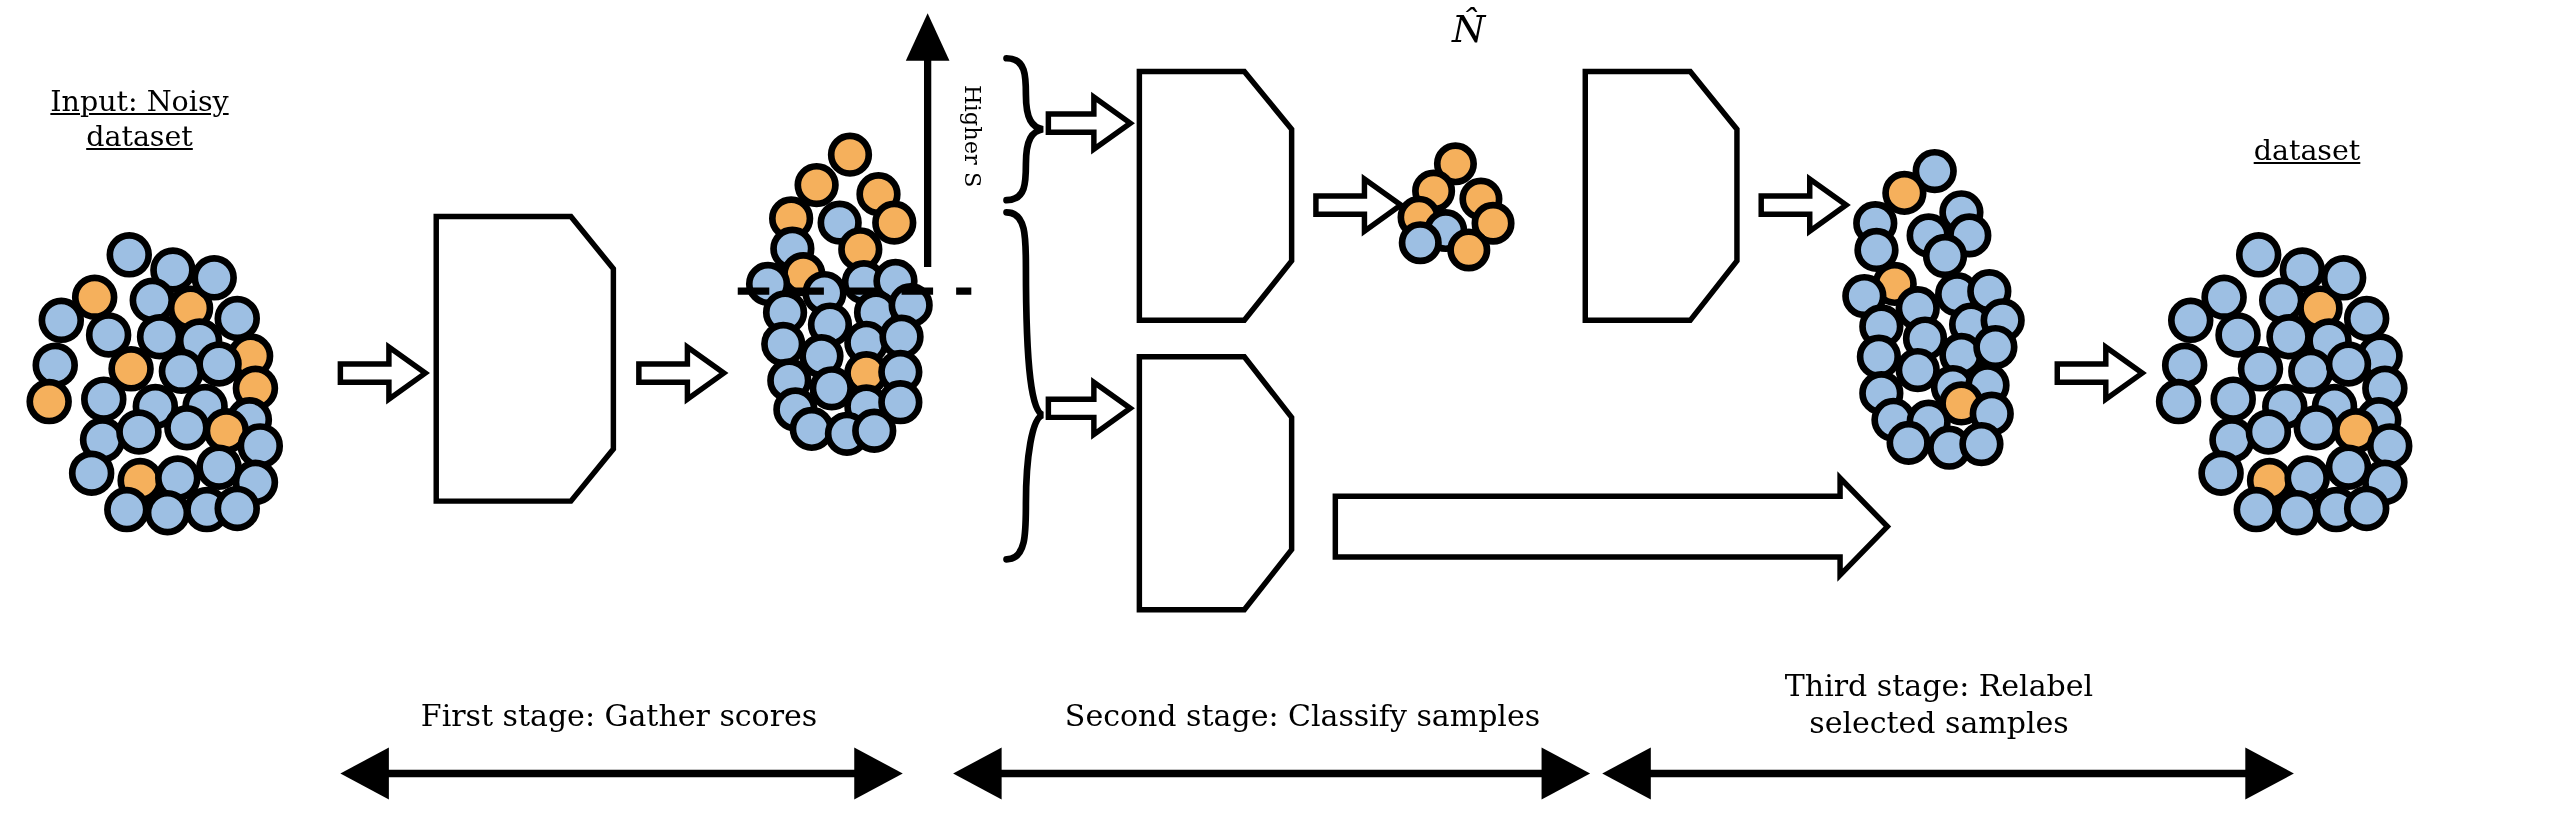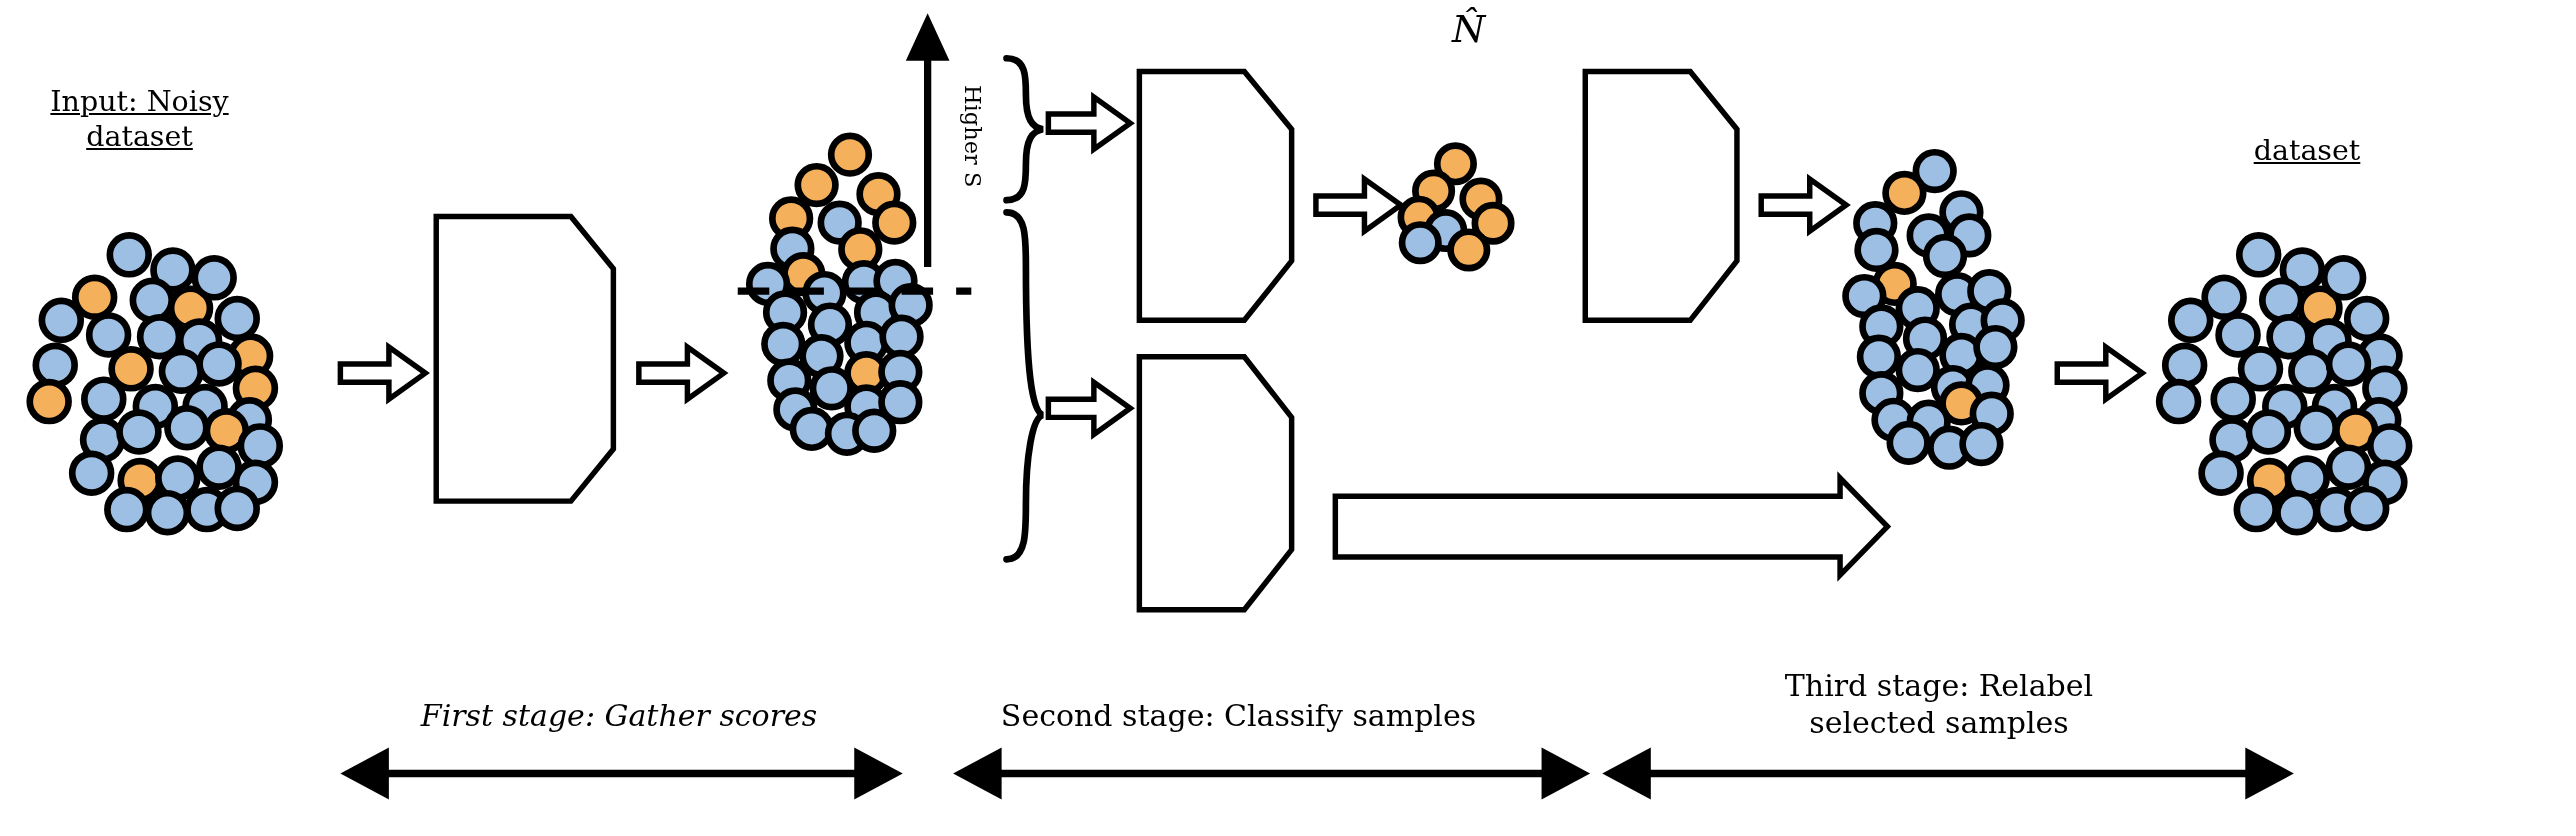--- a/index.html
+++ b/index.html
@@ -34,24 +34,24 @@
   </div>
 
   <div class="lbl cap" style="left:2149px;top:134px;width:316px;">
     <div>dataset</div>
   </div>
 
   <div class="lbl nhat" style="left:1420px;top:6px;width:97px;">
     <span>N̂</span>
   </div>
 
-  <div class="lbl stagecap" style="left:279px;top:698px;width:680px;font-style:italic;">
+  <div class="lbl stagecap" style="left:279px;top:698px;width:680px;">
     <div>First stage:  Gather scores</div>
   </div>
-  <div class="lbl stagecap" style="left:868px;top:698px;width:741px;">
+  <div class="lbl stagecap" style="left:932px;top:698px;width:741px;">
     <div>Second stage:  Classify samples</div>
   </div>
   <div class="lbl stagecap" style="left:1590px;top:668px;width:698px;">
     <div>Third stage:  Relabel</div>
     <div>selected samples</div>
   </div>
 
   <div class="vtext" style="left:557px;top:231px;transform:rotate(90deg);">
     <span>Calculate</span></div>
   <div class="vtext" style="left:513px;top:231px;transform:rotate(90deg);">

